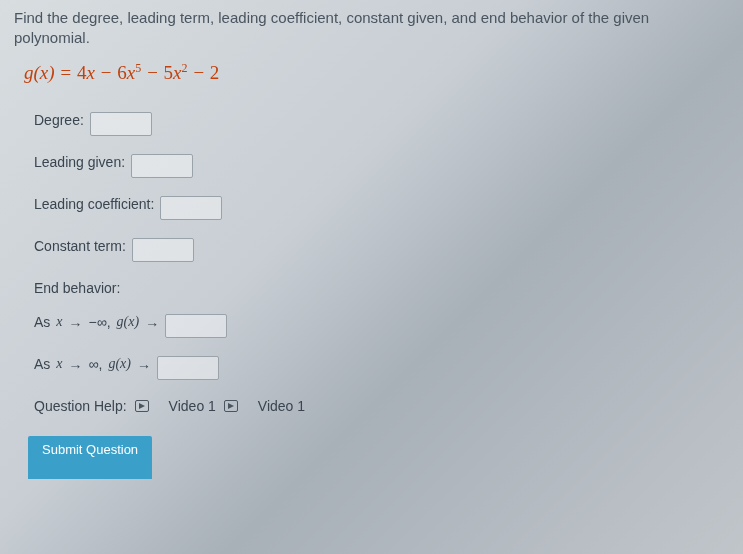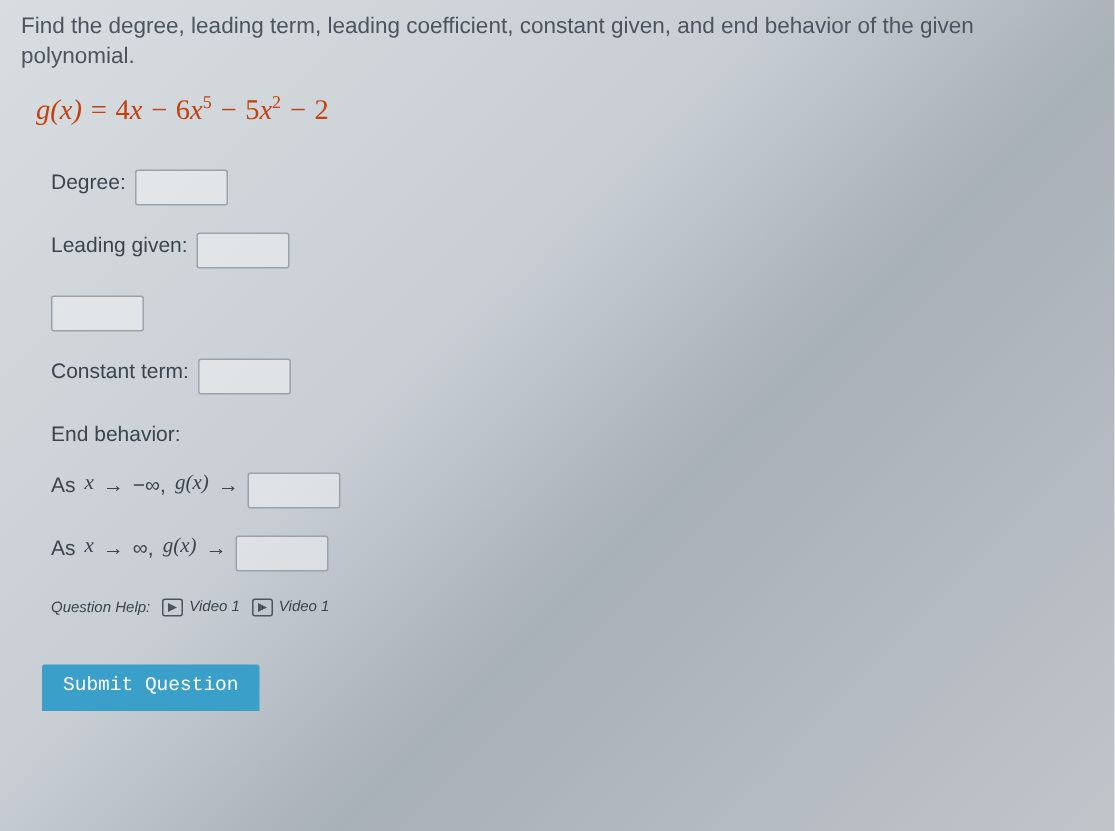--- a/index.html
+++ b/index.html
@@ -44,53 +44,52 @@
   border: 1px solid #9aa2aa;
   background: rgba(240,242,244,.55);
   border-radius: 2px;
   padding: 2px 4px;
   font-size: 13px;
   color: #2a3540;
 }
 .mathit { font-family:'Times New Roman',serif; font-style: italic; }
 .help-row {
   margin: 14px 0 10px 20px;
-  font-size: 10px;
+  font-size: 14px;
   color: #3a4550;
   display: flex;
   align-items: center;
   gap: 8px;
-  font-style: italic;
 }
 .video-link {
   display: inline-flex;
-  gap: 4px;
+  align-items: center;
+  gap: 20px;
   color: #3a4550;
   cursor: pointer;
 }
 .play-icon {
   display: inline-flex;
   width: 14px;
   height: 12px;
   border: 1px solid #4a5560;
   border-radius: 2px;
   align-items: center;
   justify-content: center;
 }
 .play-icon svg { display:block; }
 .submit-btn {
-  margin: 22px 0 0 14px;
+  margin: 12px 0 0 14px;
   background: #3aa0c9;
   color: #fff;
   border: none;
-  padding: 6px 14px 10px;
+  padding: 6px 14px 22px;
   font-size: 13px;
   cursor: pointer;
   border-radius: 2px 2px 0 0;
-  font-family: Liberation Mono, monospace;
 }
 </style>
 </head>
 <body>
 
 
 
 <div class="instructions">Find the degree, leading term, leading coefficient, constant given, and end behavior of the given polynomial.</div>
 
 <div class="equation">
@@ -101,20 +100,21 @@
   <span class="row-label">Degree:</span>
   <input class="input-box" value="" style="">
 </div>
 
 <div class="row">
   <span class="row-label">Leading given:</span>
   <input class="input-box" value="" style="">
 </div>
 
 <div class="row">
+  <span class="row-label">Leading coefficient:</span>
   <input class="input-box" value="" style="">
 </div>
 
 <div class="row">
   <span class="row-label">Constant term:</span>
   <input class="input-box" value="" style="">
 </div>
 
 <div class="row">
   <span class="row-label">End behavior:</span>

